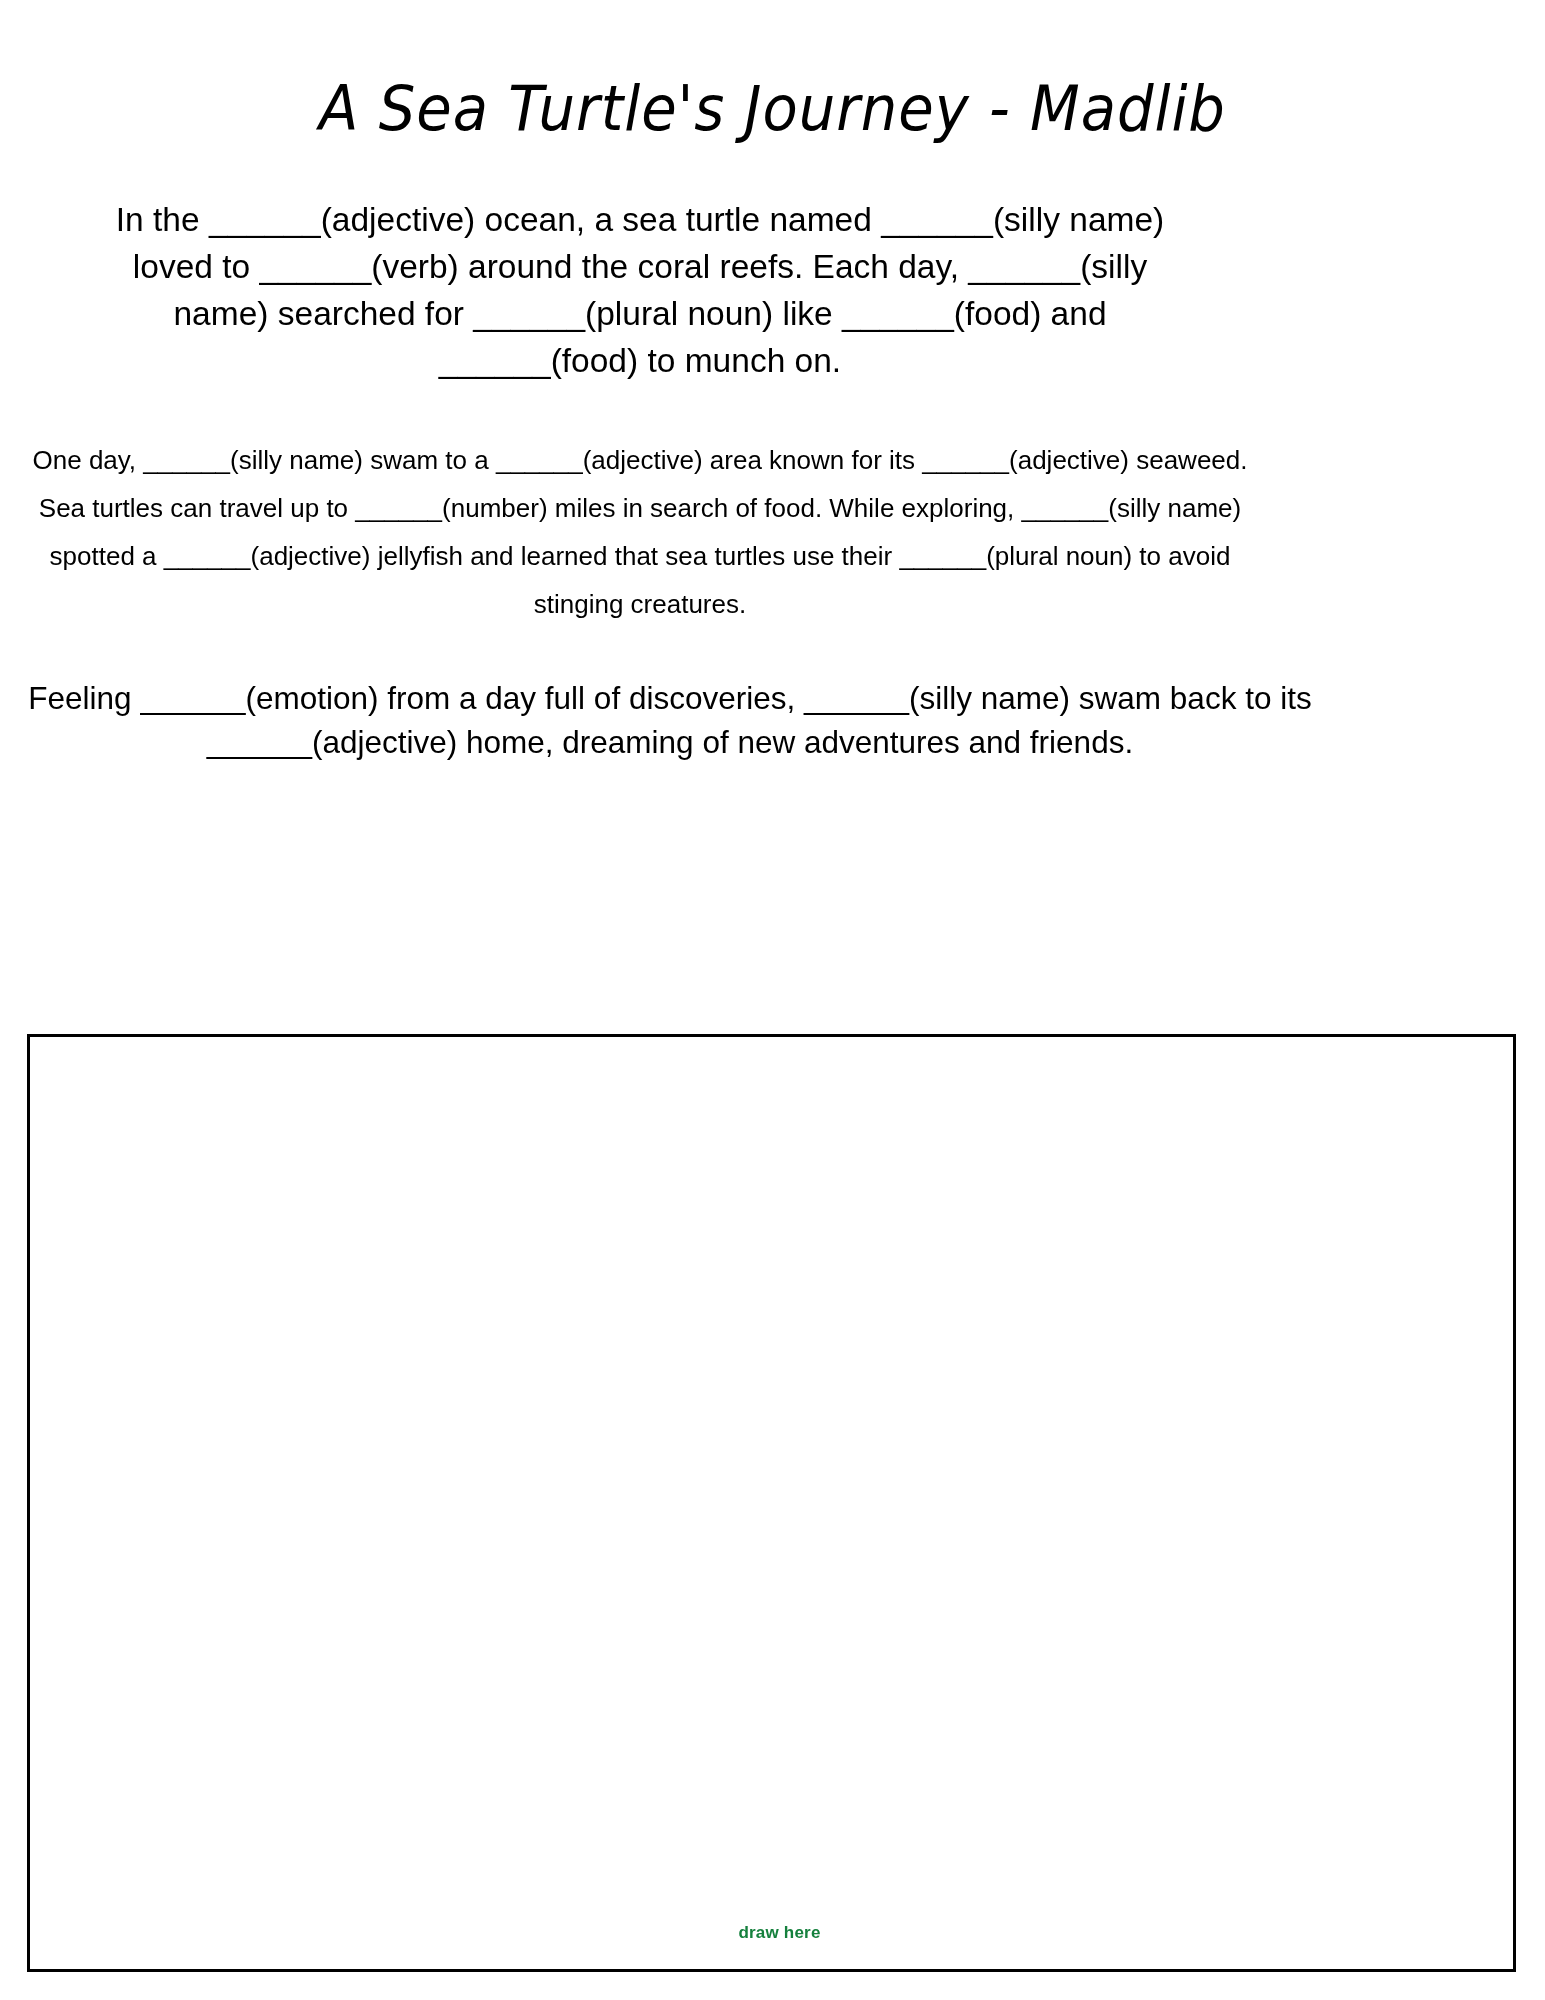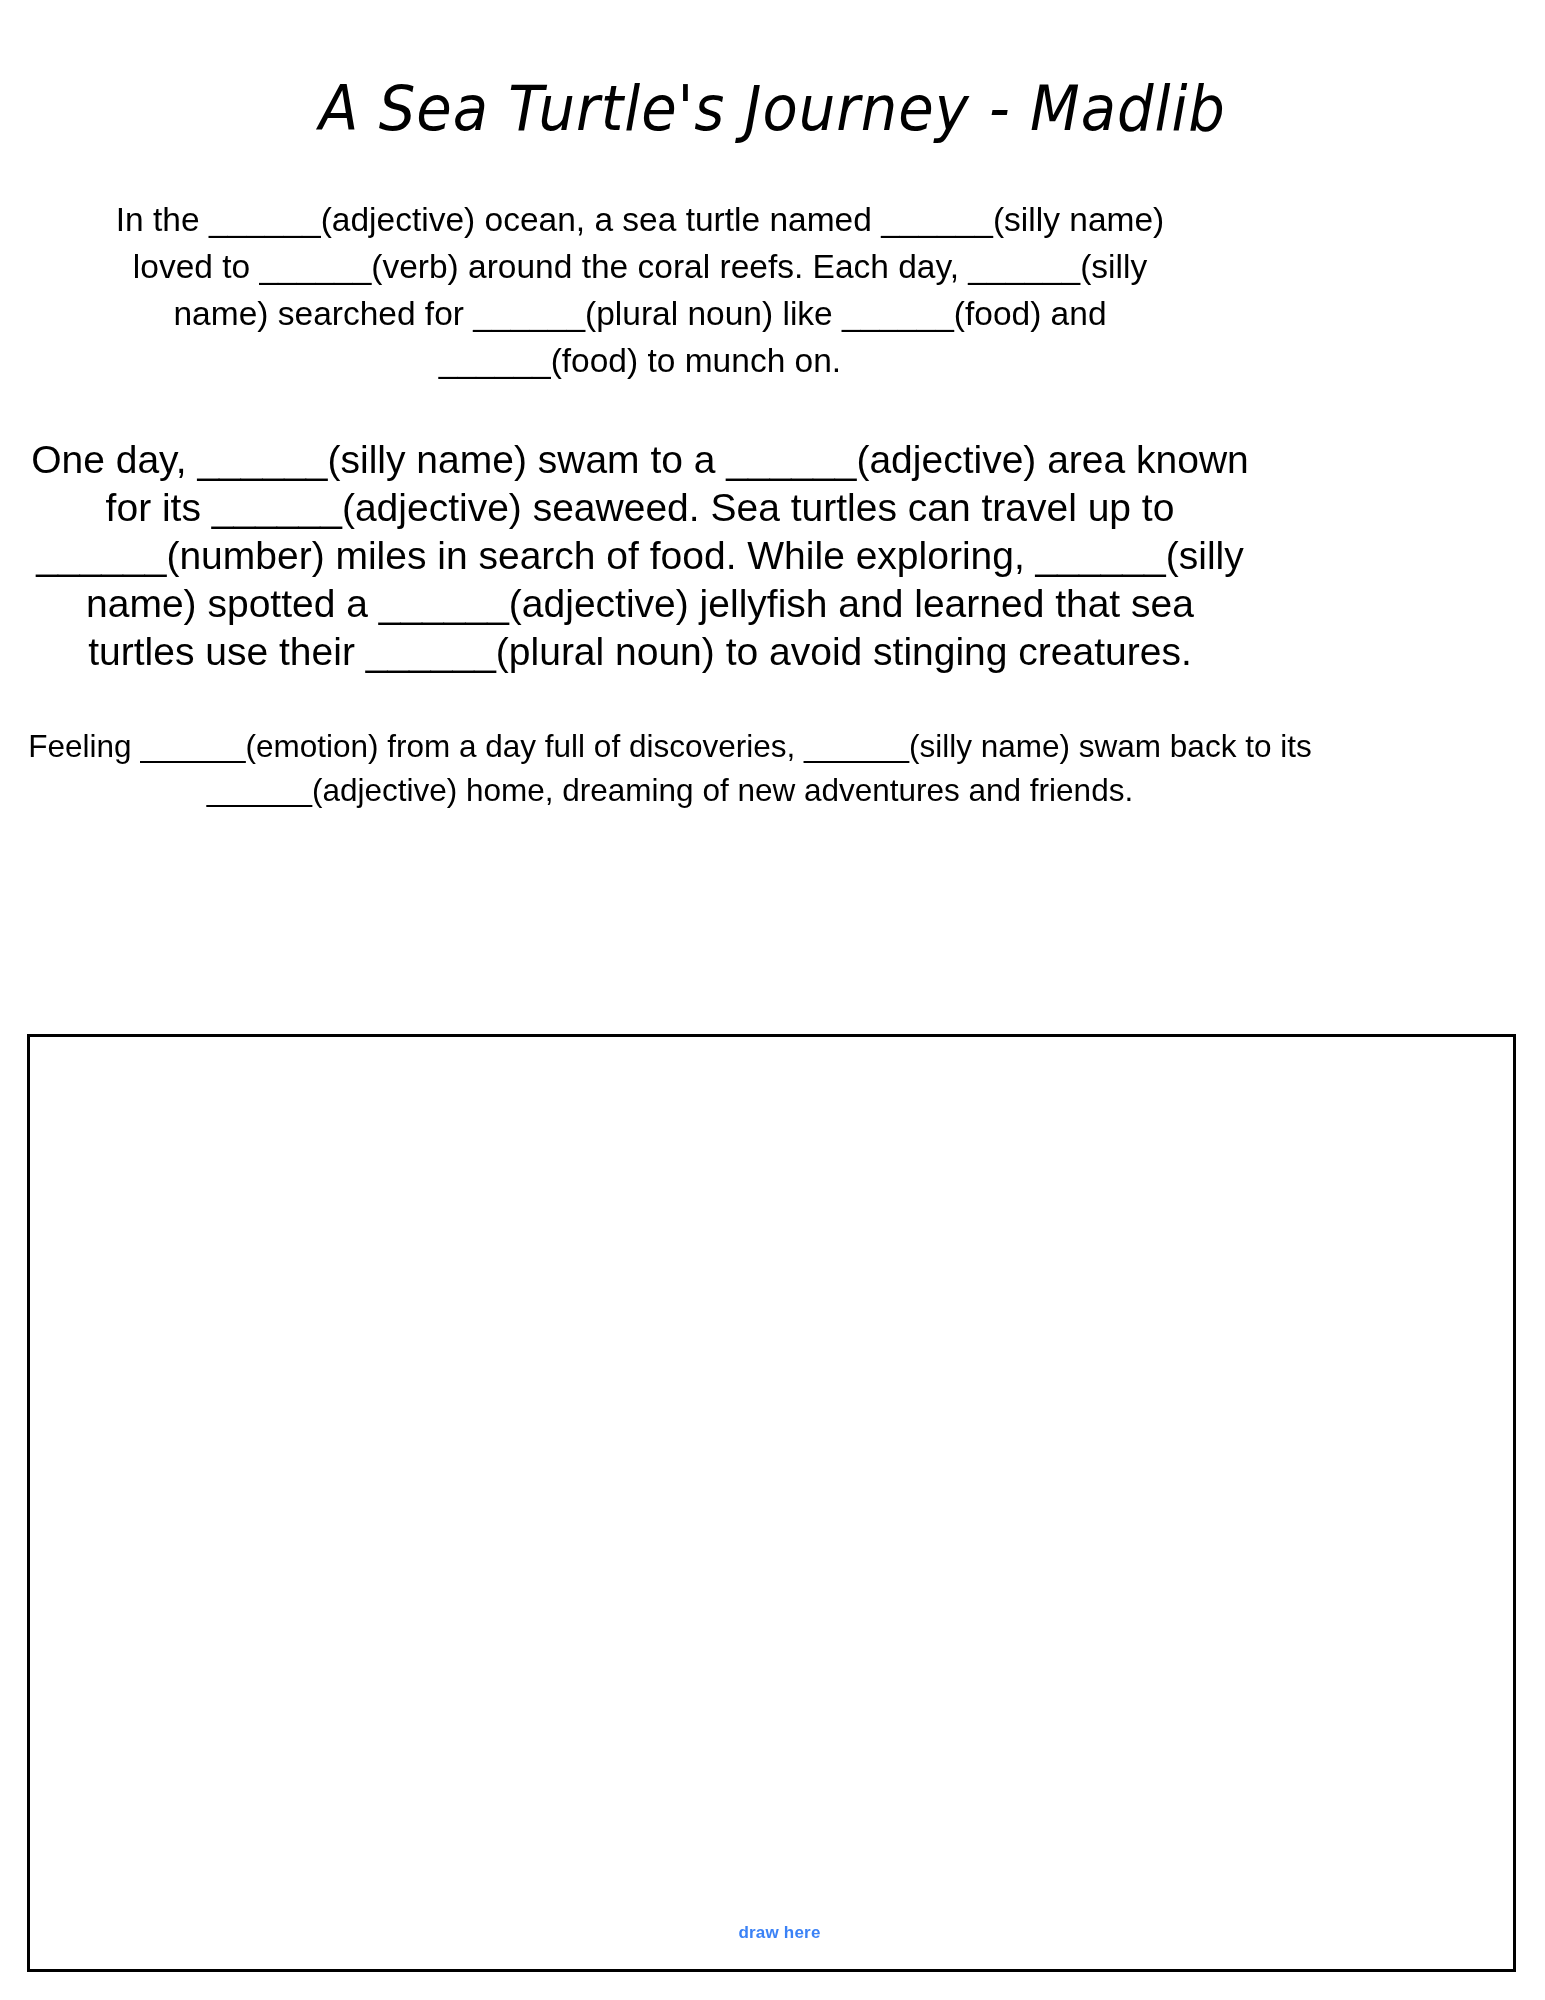--- a/index.html
+++ b/index.html
@@ -60,21 +60,21 @@
   .para-1 {
     width: 1075px;
     font-size: 33.5px;
     line-height: 47px;
     margin-bottom: 52px;
   }
 
   
   .para-2 {
     width: 1220px;
-    font-size: 39px;
+    font-size: 26px;
     line-height: 48px;
     margin-bottom: 48px;
   }
 
   
   .para-3 {
     width: 1330px;
     font-size: 31.5px;
     line-height: 44px;
     margin-bottom: 48px;
@@ -103,21 +103,21 @@
   .draw-here-label {
     position: absolute;
     left: 0;
     right: 0;
     bottom: 26px;
     text-align: center;
     font-family: "Liberation Sans", sans-serif;
     font-size: 17px;
     font-weight: bold;
     letter-spacing: 0.2px;
-    color: #3b82f6;
+    color: #15803d;
     margin-left: 16px;
   }
 </style>
 </head>
 <body>
 
 <div class="page">
 
   <h1 class="title">A Sea Turtle's Journey - Madlib</h1>
 

